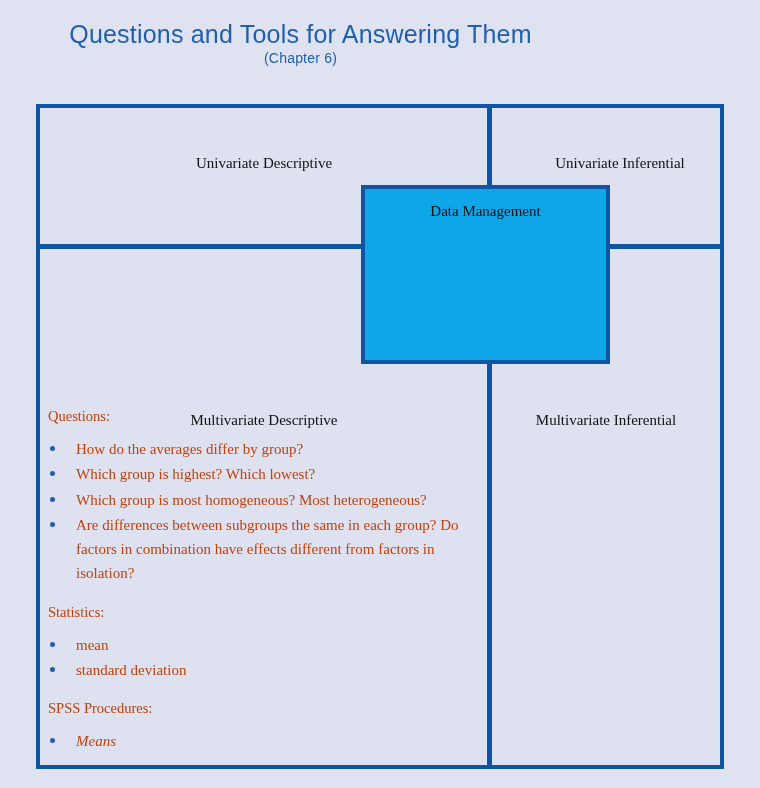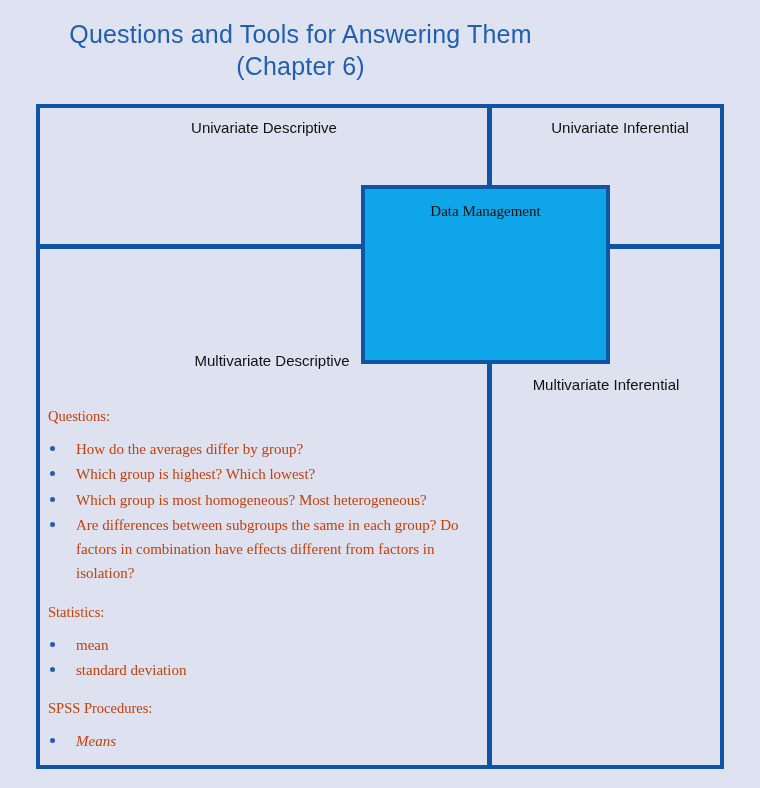--- a/index.html
+++ b/index.html
@@ -24,21 +24,21 @@
     text-align: center;
     color: #1f5fb0;
     font-family: "Liberation Sans", sans-serif;
     line-height: 1.28;
   }
   .title-line-1 {
     font-size: 25px;
     letter-spacing: 0.2px;
   }
   .title-line-2 {
-    font-size: 25px;
+    font-size: 14px;
     letter-spacing: 0.2px;
   }
 
   
   .matrix-frame {
     position: absolute;
     left: 36px;
     top: 104px;
     width: 688px;
     height: 665px;
@@ -72,38 +72,38 @@
     height: 525px;
     background: #0f55a3;
   }
 
   
   .quad-label {
     position: absolute;
     font-size: 15px;
     color: #111111;
     text-align: center;
-    font-family: Liberation Sans, sans-serif;
+    font-family: Liberation Serif, serif;
     white-space: nowrap;
+    margin-top: 36px;
   }
   .label-uni-desc {
     left: 40px;
     top: 119px;
     width: 448px;
   }
   .label-uni-inf {
     left: 492px;
     top: 119px;
     width: 256px;
   }
   .label-multi-desc {
     left: 40px;
-    top: 352px;
+    top: 376px;
     width: 448px;
-    padding-left: 8px;
   }
   .label-multi-inf {
     left: 492px;
     top: 376px;
     width: 228px;
   }
 
   
   .center-box {
     position: absolute;

